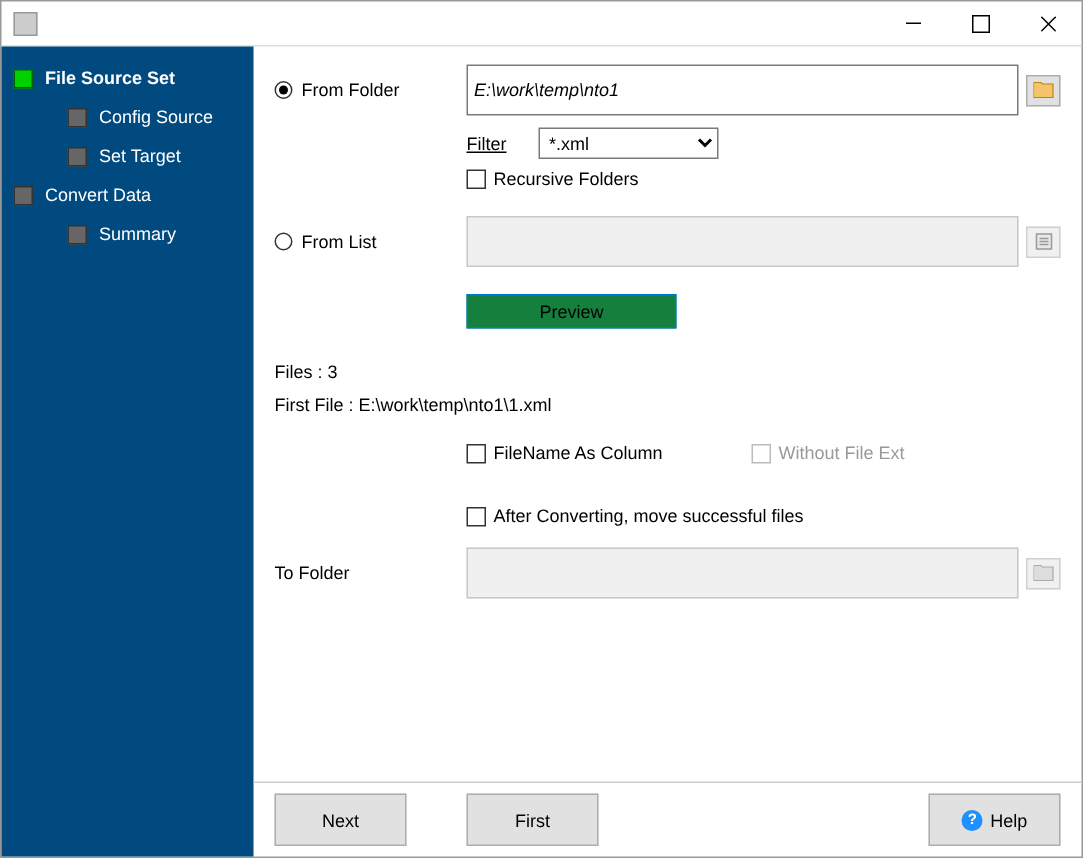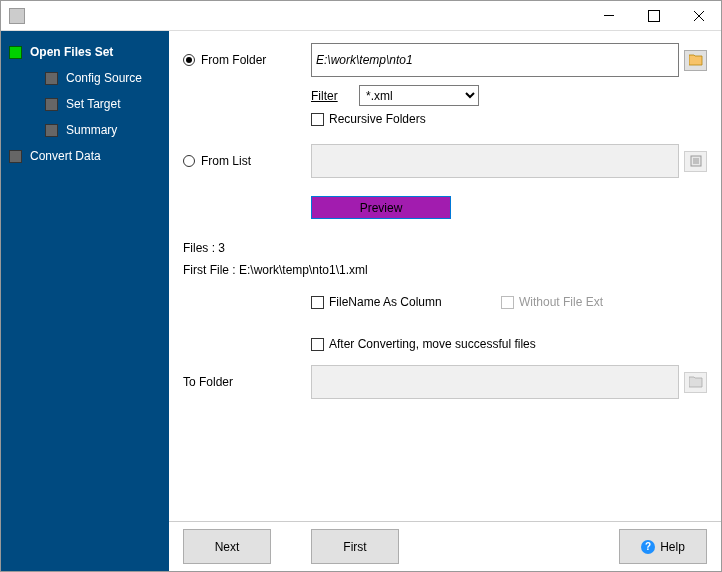--- a/index.html
+++ b/index.html
@@ -30,21 +30,21 @@
   input[type=text].field.disabled { background: #f0f0f0; border-color: #c8c8c8; }
   .icon-btn { width: 23px; height: 21px; border: 1px solid #adadad; background: #e1e1e1; margin-left: 5px; display: flex; align-items: center; justify-content: center; padding: 0; }
   .icon-btn.disabled { background: #f0f0f0; border-color: #d0d0d0; }
   .filter-row { display: flex; align-items: center; margin-bottom: 6px; }
   .filter-lbl { width: 48px; text-decoration: underline; }
   select.combo { width: 120px; height: 21px; border: 1px solid #7a7a7a; background: #fff; padding: 0 2px; }
   .chk { width: 13px; height: 13px; border: 1px solid #333; margin-right: 5px; flex: none; background: #fff; }
   .chk.disabled { border-color: #bbb; }
   .chk-lbl { }
   .chk-lbl.disabled { color: #999; }
-  .preview-btn { width: 140px; height: 23px; border: 1px solid #0078d7; background: #a21caf; display: flex; align-items: center; justify-content: center; }
+  .preview-btn { width: 140px; height: 23px; border: 1px solid #0078d7; background: #15803d; display: flex; align-items: center; justify-content: center; }
   .footer { position: absolute; left: 168px; right: 0; bottom: 0; height: 50px; border-top: 1px solid #ccc; display: flex; align-items: center; padding: 0 14px; gap: 40px; justify-content: center;}
   .btn { width: 88px; height: 35px; border: 1px solid #adadad; background: #e1e1e1; display: flex; align-items: center; justify-content: center; }
   .btn.help { margin-left: auto; }
   .help-icon { width: 14px; height: 14px; border-radius: 50%; background: #1e90ff; color: #fff; font-weight: 700; font-size: 10px; display: flex; align-items: center; justify-content: center; margin-right: 5px; }
   .center-col { margin-left: 128px; }
 </style>
 </head>
 <body>
 
 <div class="window">
@@ -58,37 +58,37 @@
           <line x1="0" y1="0" x2="10" y2="10" stroke="#000" stroke-width="1"></line>
           <line x1="10" y1="0" x2="0" y2="10" stroke="#000" stroke-width="1"></line>
         </svg>
     </div>
   </div>
 
   <div class="body-wrap">
     <div class="sidebar">
       <div class="nav-item nav-active">
         <div class="nav-box"></div>
-        <span class="nav-label">Open Files Set</span>
+        <span class="nav-label">File Source Set</span>
       </div>
       <div class="nav-item child">
         <div class="nav-box"></div>
         <span class="nav-label">Config Source</span>
       </div>
       <div class="nav-item child">
         <div class="nav-box"></div>
         <span class="nav-label">Set Target</span>
       </div>
+      <div class="nav-item">
+        <div class="nav-box"></div>
+        <span class="nav-label">Convert Data</span>
+      </div>
       <div class="nav-item child">
         <div class="nav-box"></div>
         <span class="nav-label">Summary</span>
-      </div>
-      <div class="nav-item">
-        <div class="nav-box"></div>
-        <span class="nav-label">Convert Data</span>
       </div>
     </div>
 
     <div class="main">
       <div class="row">
         <div class="lbl-col">
           <div class="radio checked"></div>
           <span>From Folder</span>
         </div>
         <input type="text" class="field" value="E:\work\temp\nto1" style="">

